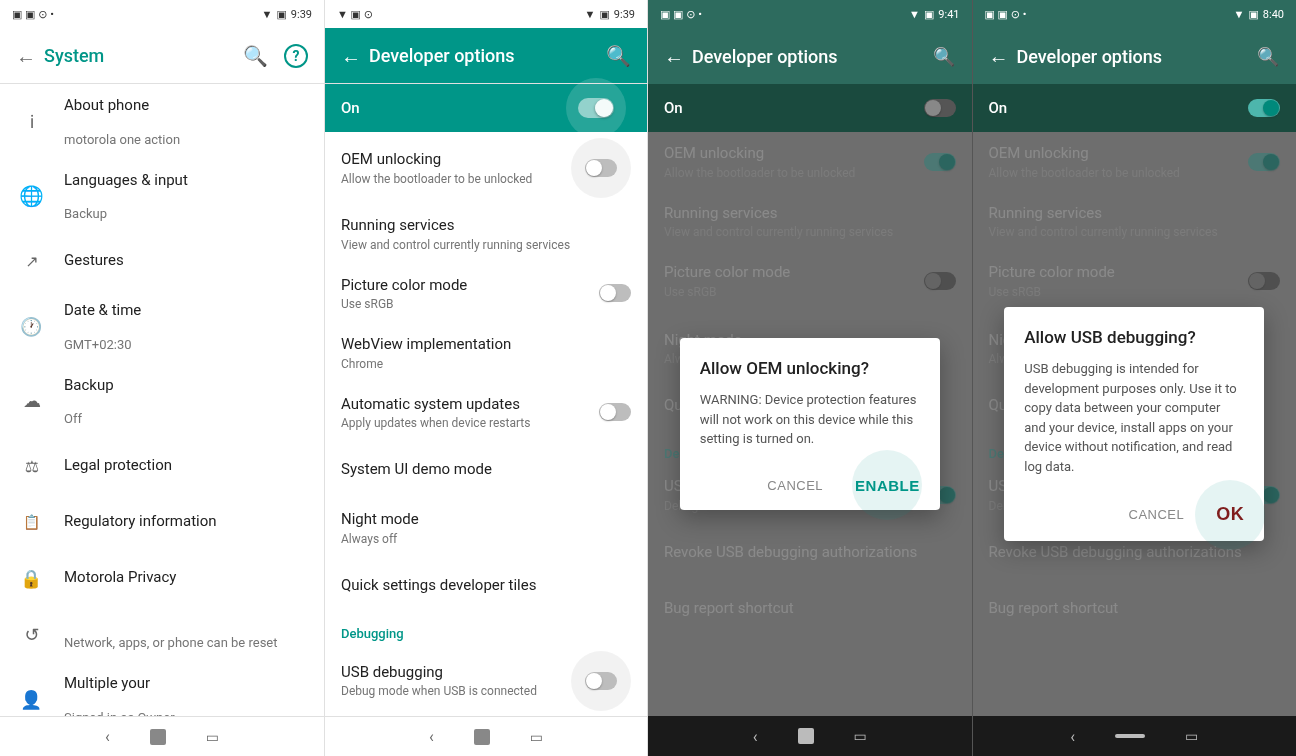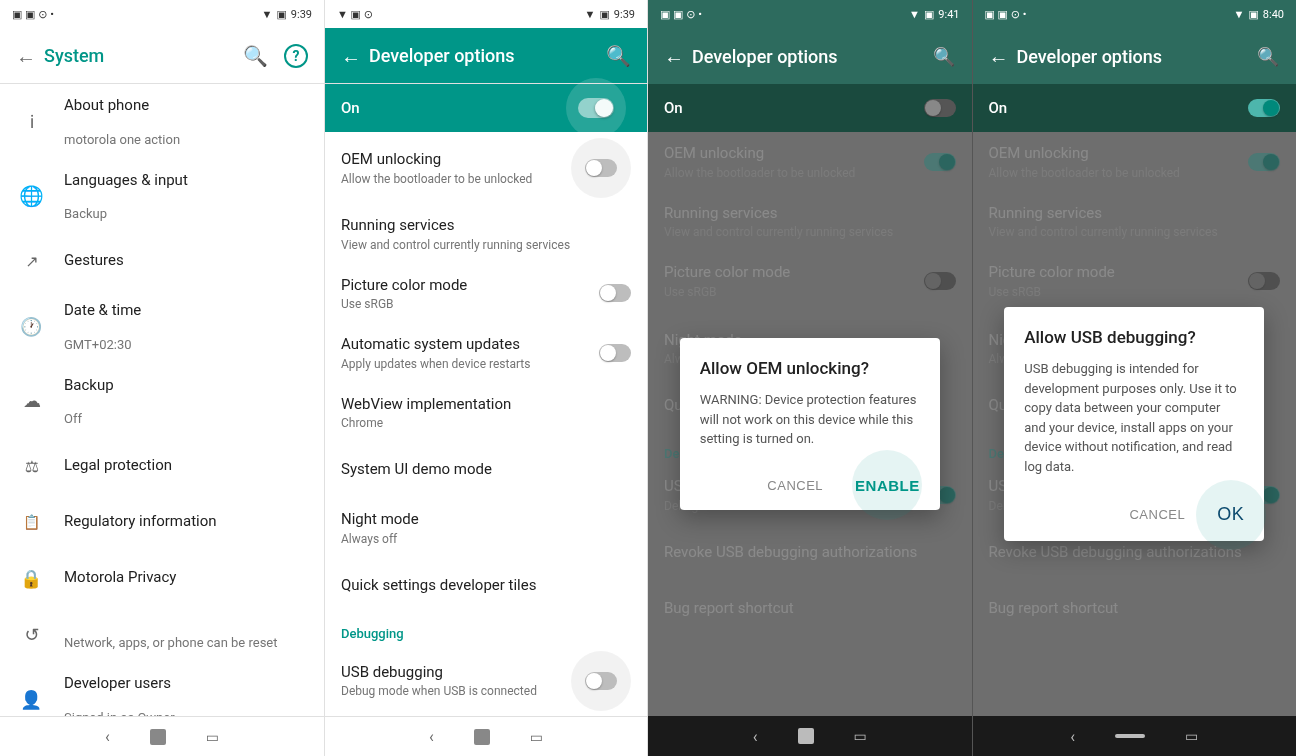--- a/index.html
+++ b/index.html
@@ -452,21 +452,21 @@
     </div>
     <div class="settings-item">
       <div class="settings-item-icon">↺</div>
       <div class="settings-item-text">
         <div class="settings-item-subtitle">Network, apps, or phone can be reset</div>
       </div>
     </div>
     <div class="settings-item">
       <div class="settings-item-icon">👤</div>
       <div class="settings-item-text">
-        <div class="settings-item-title">Developer users</div>
+        <div class="settings-item-title">Multiple your</div>
         <div class="settings-item-subtitle">Signed in as Owner</div>
       </div>
     </div>
     <div class="settings-item active" style="border-radius:4px;">
       <div class="settings-item-icon" style="font-size:13px;color:#333;">{}</div>
       <div class="settings-item-text">
         <div class="settings-item-title">Developer options</div>
       </div>
     </div>
 
@@ -525,30 +525,30 @@
     </div>
     <div class="dev-item">
       <div class="dev-item-text">
         <div class="dev-item-title">Picture color mode</div>
         <div class="dev-item-subtitle">Use sRGB</div>
       </div>
       <div class="small-toggle small-toggle-off"></div>
     </div>
     <div class="dev-item">
       <div class="dev-item-text">
+        <div class="dev-item-title">WebView implementation</div>
+        <div class="dev-item-subtitle">Chrome</div>
+      </div>
+    </div>
+    <div class="dev-item">
+      <div class="dev-item-text">
         <div class="dev-item-title">Automatic system updates</div>
         <div class="dev-item-subtitle">Apply updates when device restarts</div>
       </div>
       <div class="small-toggle small-toggle-off"></div>
-    </div>
-    <div class="dev-item">
-      <div class="dev-item-text">
-        <div class="dev-item-title">WebView implementation</div>
-        <div class="dev-item-subtitle">Chrome</div>
-      </div>
     </div>
     <div class="dev-item">
       <div class="dev-item-text">
         <div class="dev-item-title">System UI demo mode</div>
       </div>
     </div>
     <div class="dev-item">
       <div class="dev-item-text">
         <div class="dev-item-title">Night mode</div>
         <div class="dev-item-subtitle">Always off</div>
@@ -724,21 +724,21 @@
       </div>
 
       <div class="dialog-overlay">
         <div class="dialog">
           <div class="dialog-title">Allow USB debugging?</div>
           <div class="dialog-body">USB debugging is intended for development purposes only. Use it to copy data between your computer and your device, install apps on your device without notification, and read log data.</div>
           <div class="dialog-actions">
             <button class="dialog-btn" style="color:#888;font-size:13px;">Cancel</button>
             <div style="position:relative;display:flex;align-items:center;justify-content:center;">
               <div style="width:70px;height:70px;border-radius:50%;background:rgba(0,150,136,0.1);position:absolute;"></div>
-              <button class="dialog-btn" style="position:relative;z-index:1;font-size:18px;font-weight:normal;color:#0c4a6e;text-align:center;">OK</button>
+              <button class="dialog-btn" style="position:relative;z-index:1;font-size:18px;font-weight:bold;color:#7f1d1d;text-align:center;">OK</button>
             </div>
           </div>
         </div>
       </div>
 
       <div style="margin-top:8px;opacity:0.6;">
         <div class="dev-item">
           <div class="dev-item-text">
             <div class="dev-item-title" style="color:#e0e0e0;">Night mode</div>
             <div class="dev-item-subtitle" style="color:#bdbdbd;">Always off</div>

